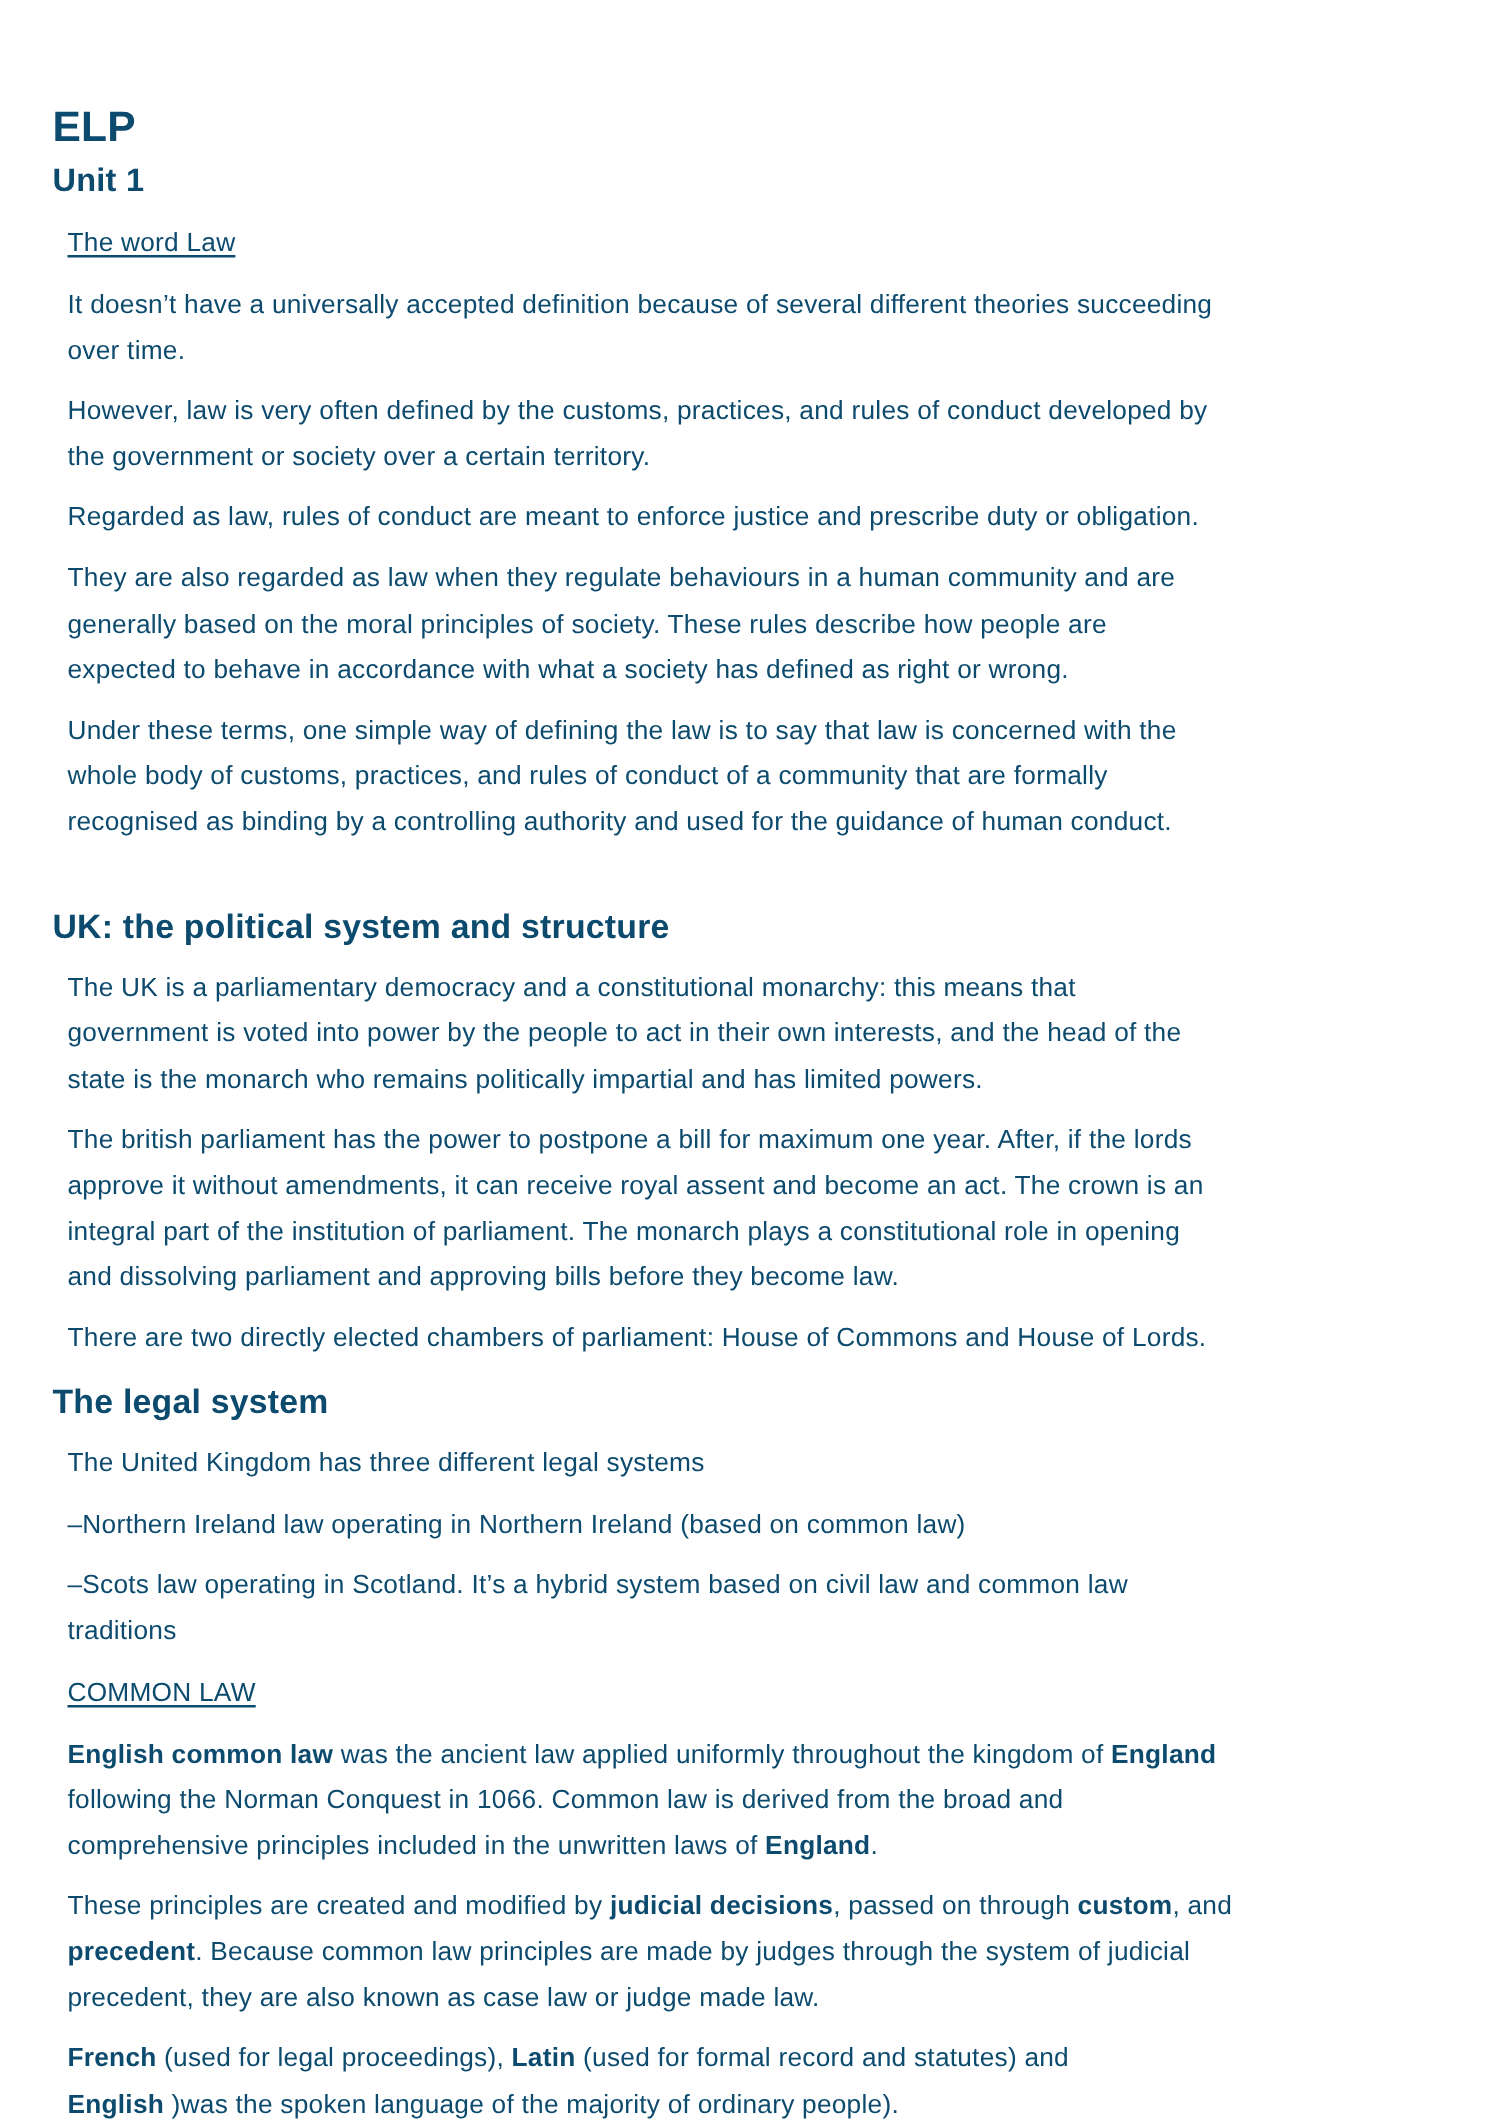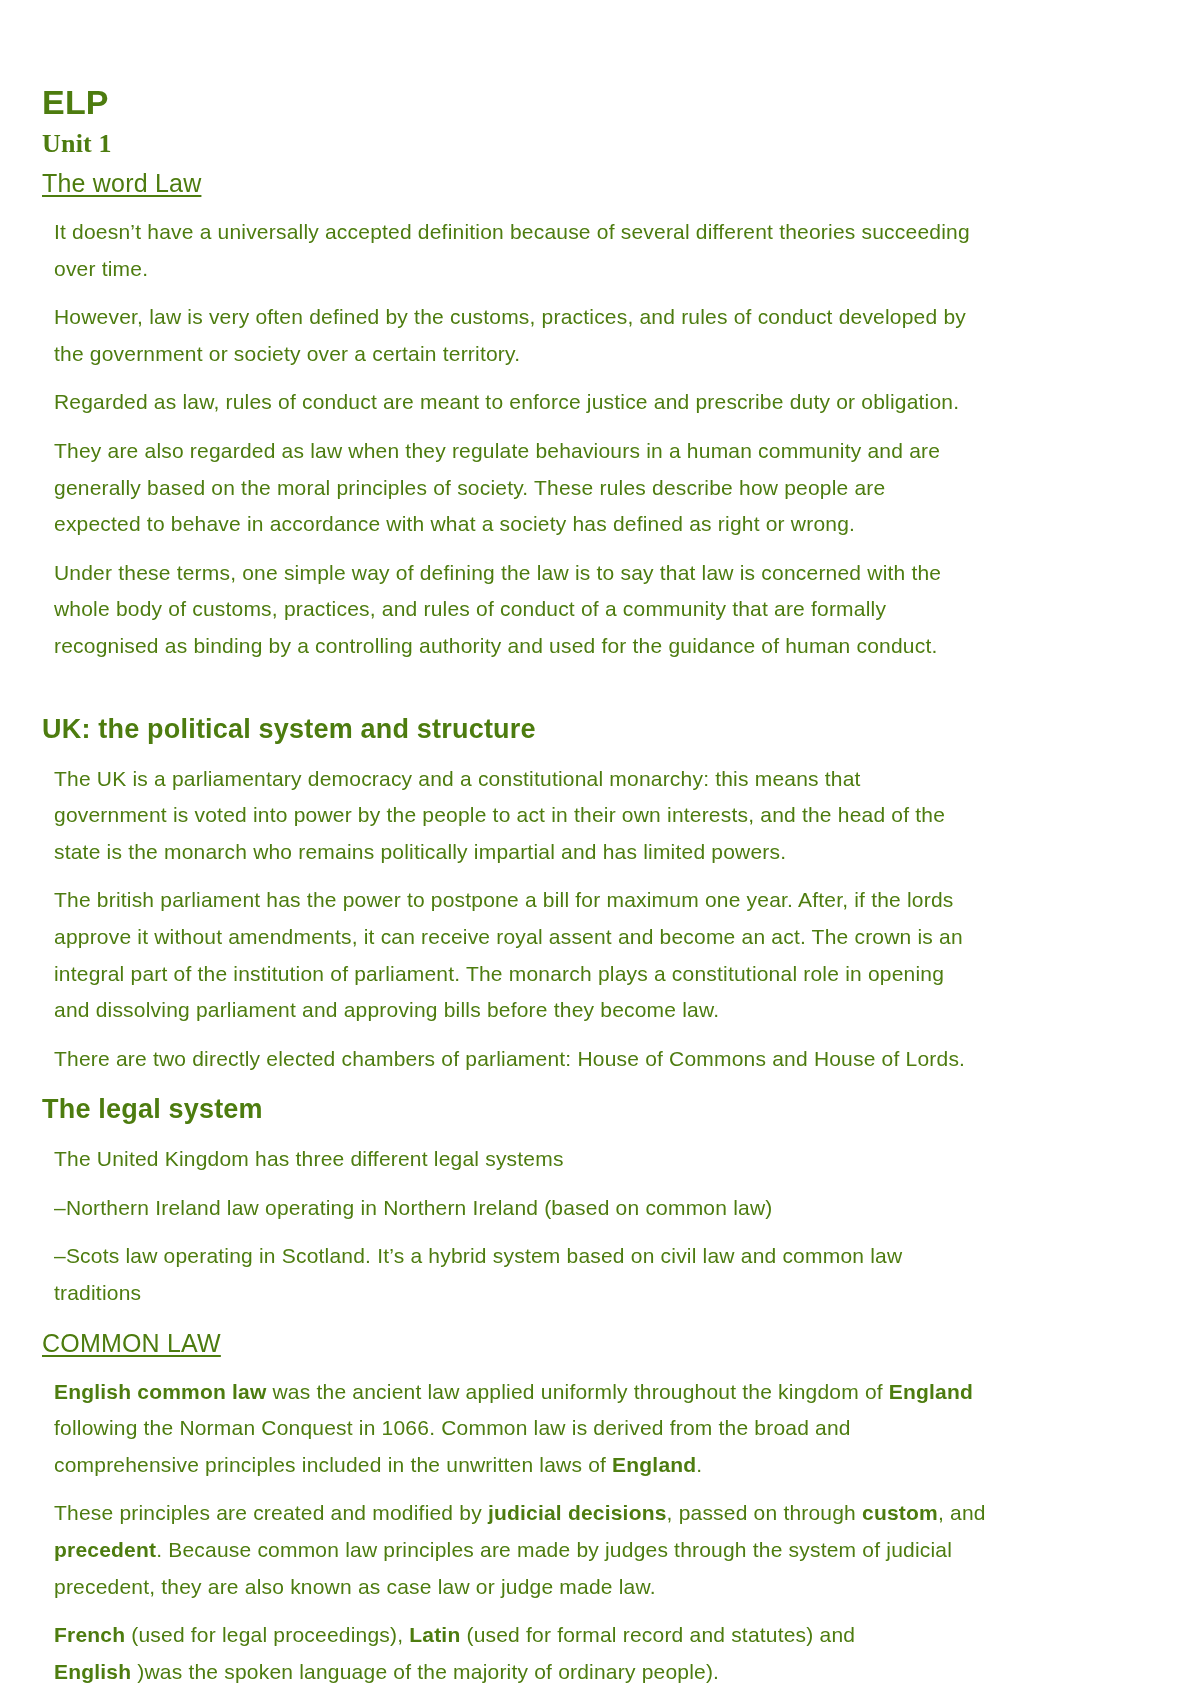--- a/index.html
+++ b/index.html
@@ -4,42 +4,41 @@
 <style>
   html, body { margin: 0; padding: 0; background: #ffffff; }
   .page {
     position: relative;
     width: 1200px;
     height: 1696px;
     background: #ffffff;
     box-sizing: border-box;
     padding: 80px 42px 0 42px;
     font-family: "Liberation Sans", "DejaVu Sans", sans-serif;
-    color: #4d7c0f;
+    color: #0c4a6e;
     overflow: hidden;
   }
   .doc-title {
     font-size: 34px;
     font-weight: 700;
     line-height: 44px;
     margin: 0;
     letter-spacing: 0.2px;
   }
   .unit-heading {
     font-size: 26px;
     font-weight: 700;
     line-height: 40px;
     margin: 0;
     letter-spacing: 0.2px;
-    font-family: Liberation Serif, serif;
   }
   .underline-heading {
-    font-size: 25px;
+    font-size: 21px;
     line-height: 38px;
-    margin: 0;
+    margin: 12px;
     text-decoration: underline;
     text-underline-offset: 3px;
     letter-spacing: 0.2px;
     white-space: pre-line;
   }
   .body-p {
     font-size: 21px;
     line-height: 36.6px;
     margin: 12px;
     letter-spacing: 0.2px;

